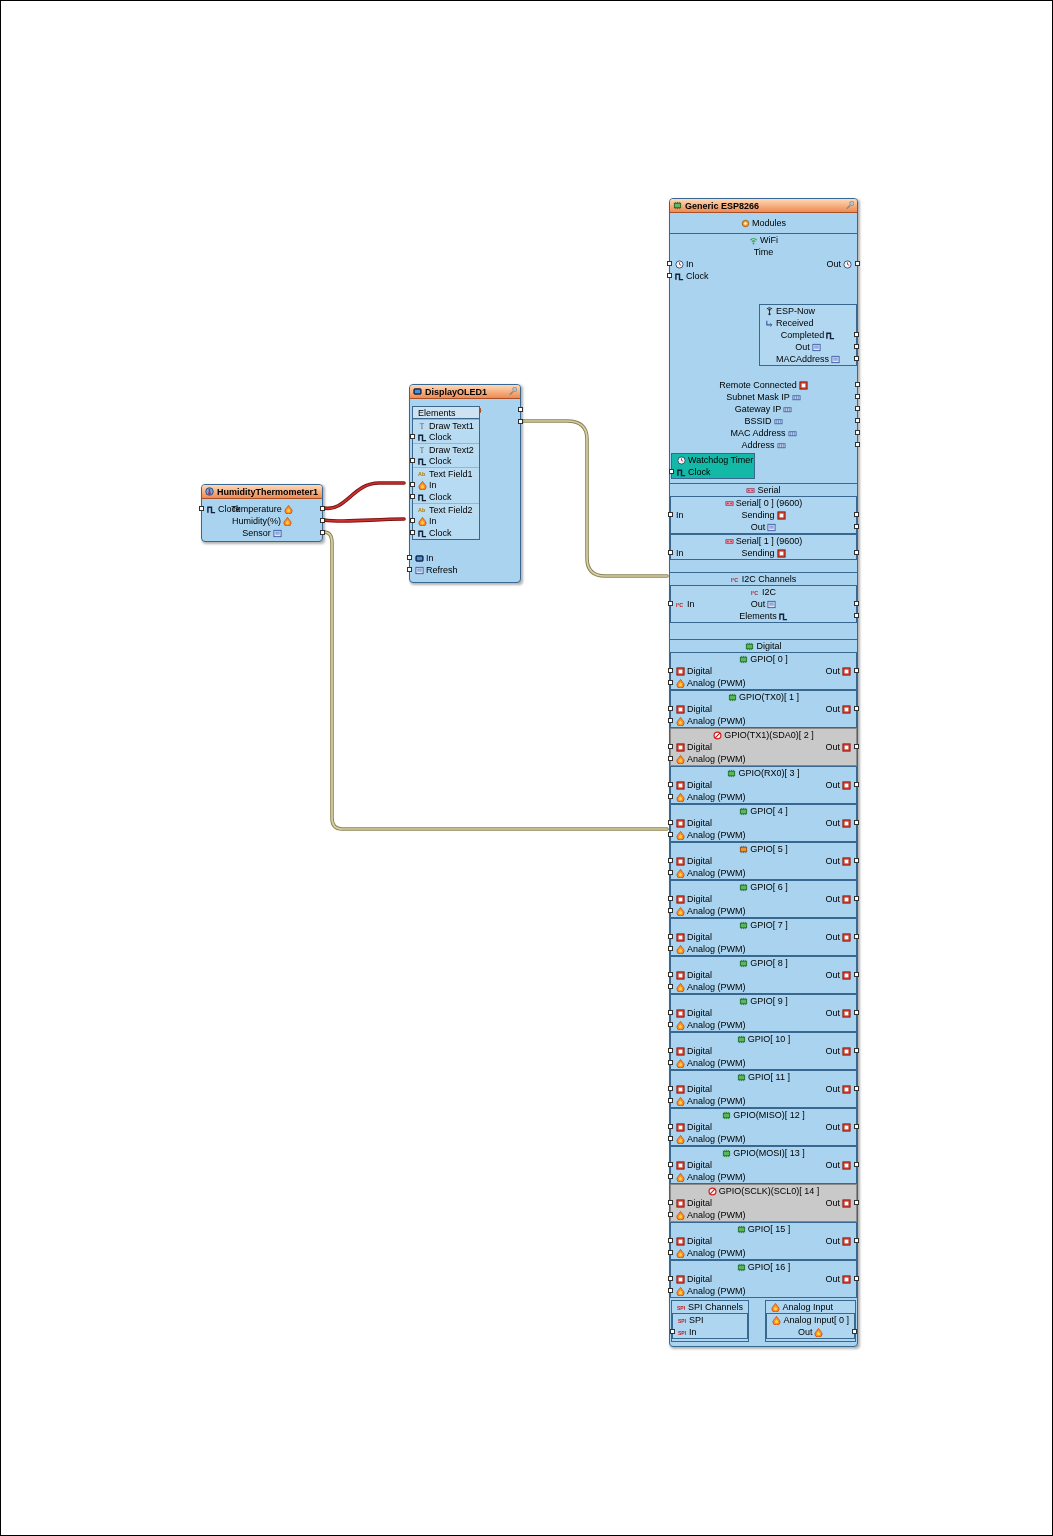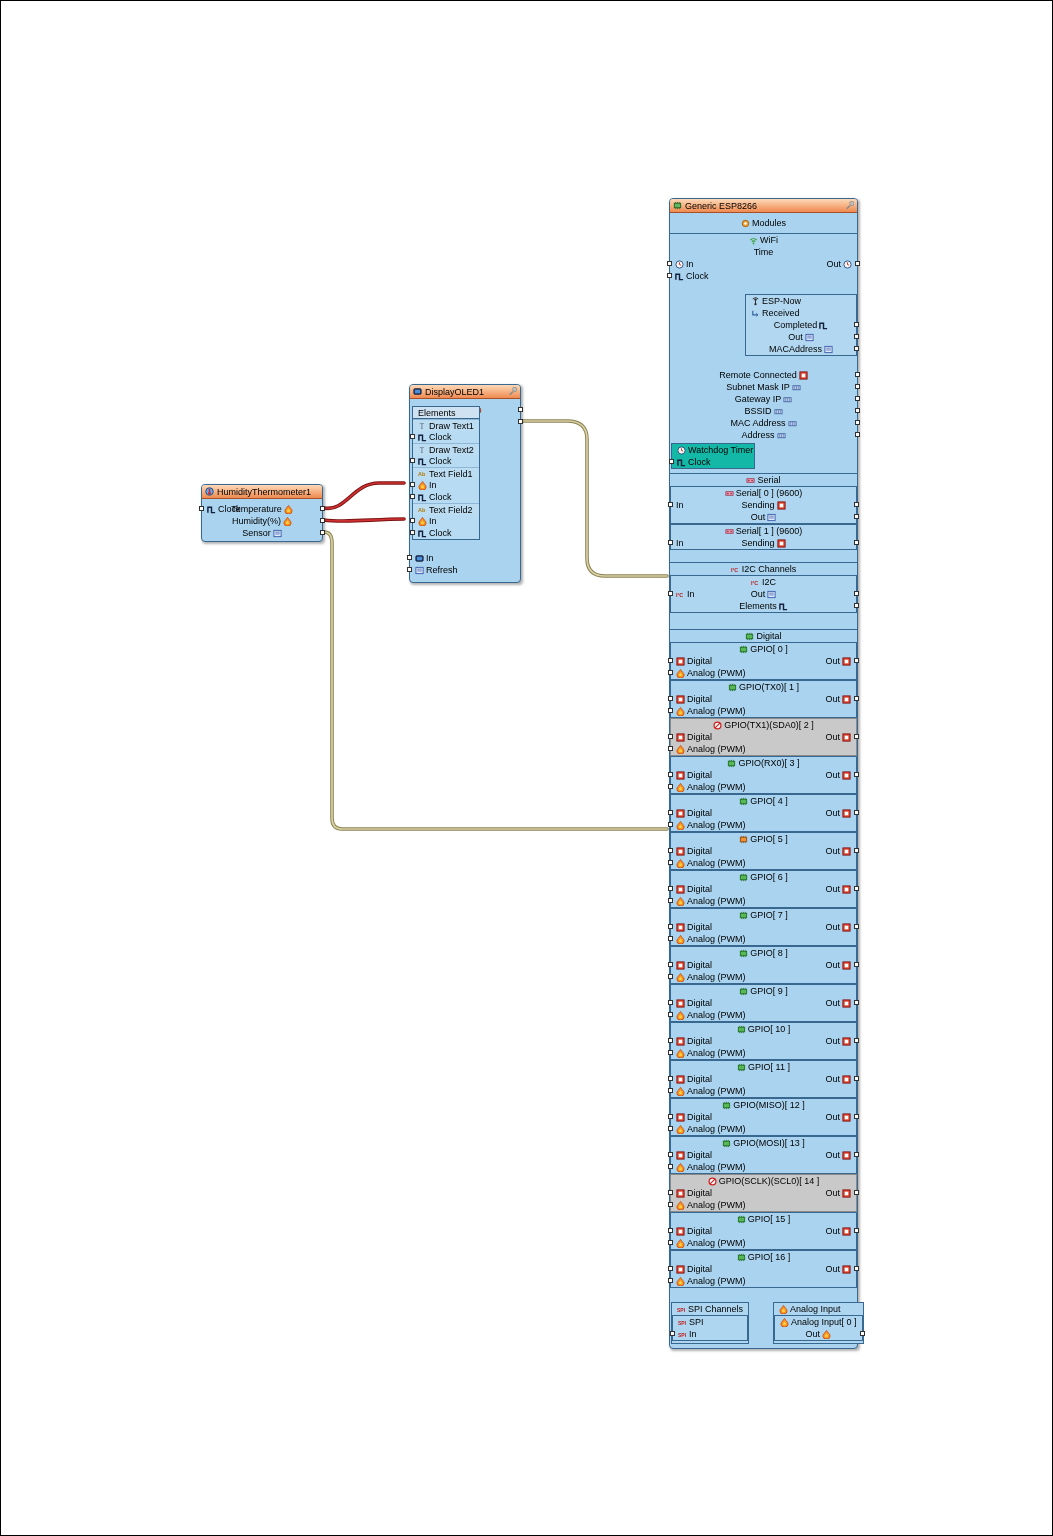--- a/index.html
+++ b/index.html
@@ -5,21 +5,21 @@
 *{box-sizing:border-box;margin:0;padding:0}
 body{width:1053px;height:1536px;background:#fff;font-family:"Liberation Sans",sans-serif;color:#000}
 #canvas{position:relative;width:1053px;height:1536px;border:1px solid #000;overflow:hidden}
 #wires{position:absolute;left:0;top:0;pointer-events:none}
 .wire-o{fill:none;stroke-width:3.6;stroke-linecap:round}
 .wire-c{fill:none;stroke-width:1.7;stroke-linecap:round}
 .tan .wire-o{stroke:#8a8254}.tan .wire-c{stroke:#d8cfa2}
 .red .wire-o{stroke:#7c1414}.red .wire-c{stroke:#d03030}
 svg.ic{width:9px;height:9px;flex:none;display:inline-block}
 .block{position:absolute;background:#a9d3ee;border:1px solid #38688f;border-radius:4px;box-shadow:1.5px 1.5px 2.5px rgba(0,0,0,.3);font-size:9px}
-.hdr{height:14px;display:flex;align-items:center;gap:3px;padding:0 3px;background:linear-gradient(#fdd9b8,#ef8a50);border-bottom:1px solid #a85028;border-radius:3px 3px 0 0;font-weight:normal;white-space:nowrap}
+.hdr{height:14px;display:flex;align-items:center;gap:3px;padding:0 3px;background:linear-gradient(#fdd9b8,#ef8a50);border-bottom:1px solid #a85028;border-radius:3px 3px 0 0;font-weight:bold;white-space:nowrap}
 .hdr .grow{flex:1}
 .row{position:relative;height:12px;display:flex;align-items:center;gap:2px;padding:0 5px;white-space:nowrap}
 .row.center{justify-content:center}
 .row.right{justify-content:center}
 .row.split{justify-content:space-between}
 .cell{display:flex;align-items:center;gap:2px}
 .pin{position:absolute;width:5px;height:5px;background:#fff;border:1px solid #303030;top:50%;margin-top:-3px}
 .pin.l{left:-3px}.pin.r{right:-3px}
 .grp{border:1px solid #38688f;background:#aed6f0}
 .rel{position:relative}
@@ -31,28 +31,28 @@
 #b-oled{left:408px;top:383px;width:112px;height:199px}
 #oled-right{position:absolute;top:19px;left:0;right:0}
 #oled-bottom{position:absolute;top:167px;left:0;right:0}
 #oled-elements{position:absolute;left:2px;top:21px;width:68px;border:1px solid #38688f;background:#b6dbf3}
 .ehdr{background:#cfe2f1;border-bottom:1px solid #38688f}
 .el-name{background:#bcdcf2;border-top:1px solid #8fb8d8}
 
 #b-esp{left:668px;top:197px;width:189px;padding-bottom:4px}
 .sect{border-top:1px solid #38688f}
 #row-modules{border-bottom:1px solid #38688f;height:21px}
-#espnow{width:112px;margin:12px 0 13px auto;border:1px solid #38688f;background:#b2d8f1}
+#espnow{width:98px;margin:22px 0 13px auto;border:1px solid #38688f;background:#b2d8f1}
 #watchdog{width:84px;margin:2px auto 4px 1px;border:1px solid #38688f;background:#14b8a6}
 #sect-serial{margin-top:4px}
 #sect-i2c{margin-top:12px}
 #sect-digital{margin-top:16px}
 .gpio{border:1px solid #38688f;background:#a9d3ee}
 .gpio.disabled{background:#c9c9c9;border-color:#8a8a8a}
-#bottom-boxes{display:flex;gap:24px;margin-top:14px;padding:0 1px}
+#bottom-boxes{display:flex;gap:16px;margin-top:2px;padding:0 1px}
 #spibox{width:80px}
 #aibox{flex:1}
 .grp.inner{margin:0 0 2px 0}
 </style>
 </head>
 <body>
 
 <svg width="0" height="0" style="position:absolute">
 <defs>
 <g id="i-clock">

